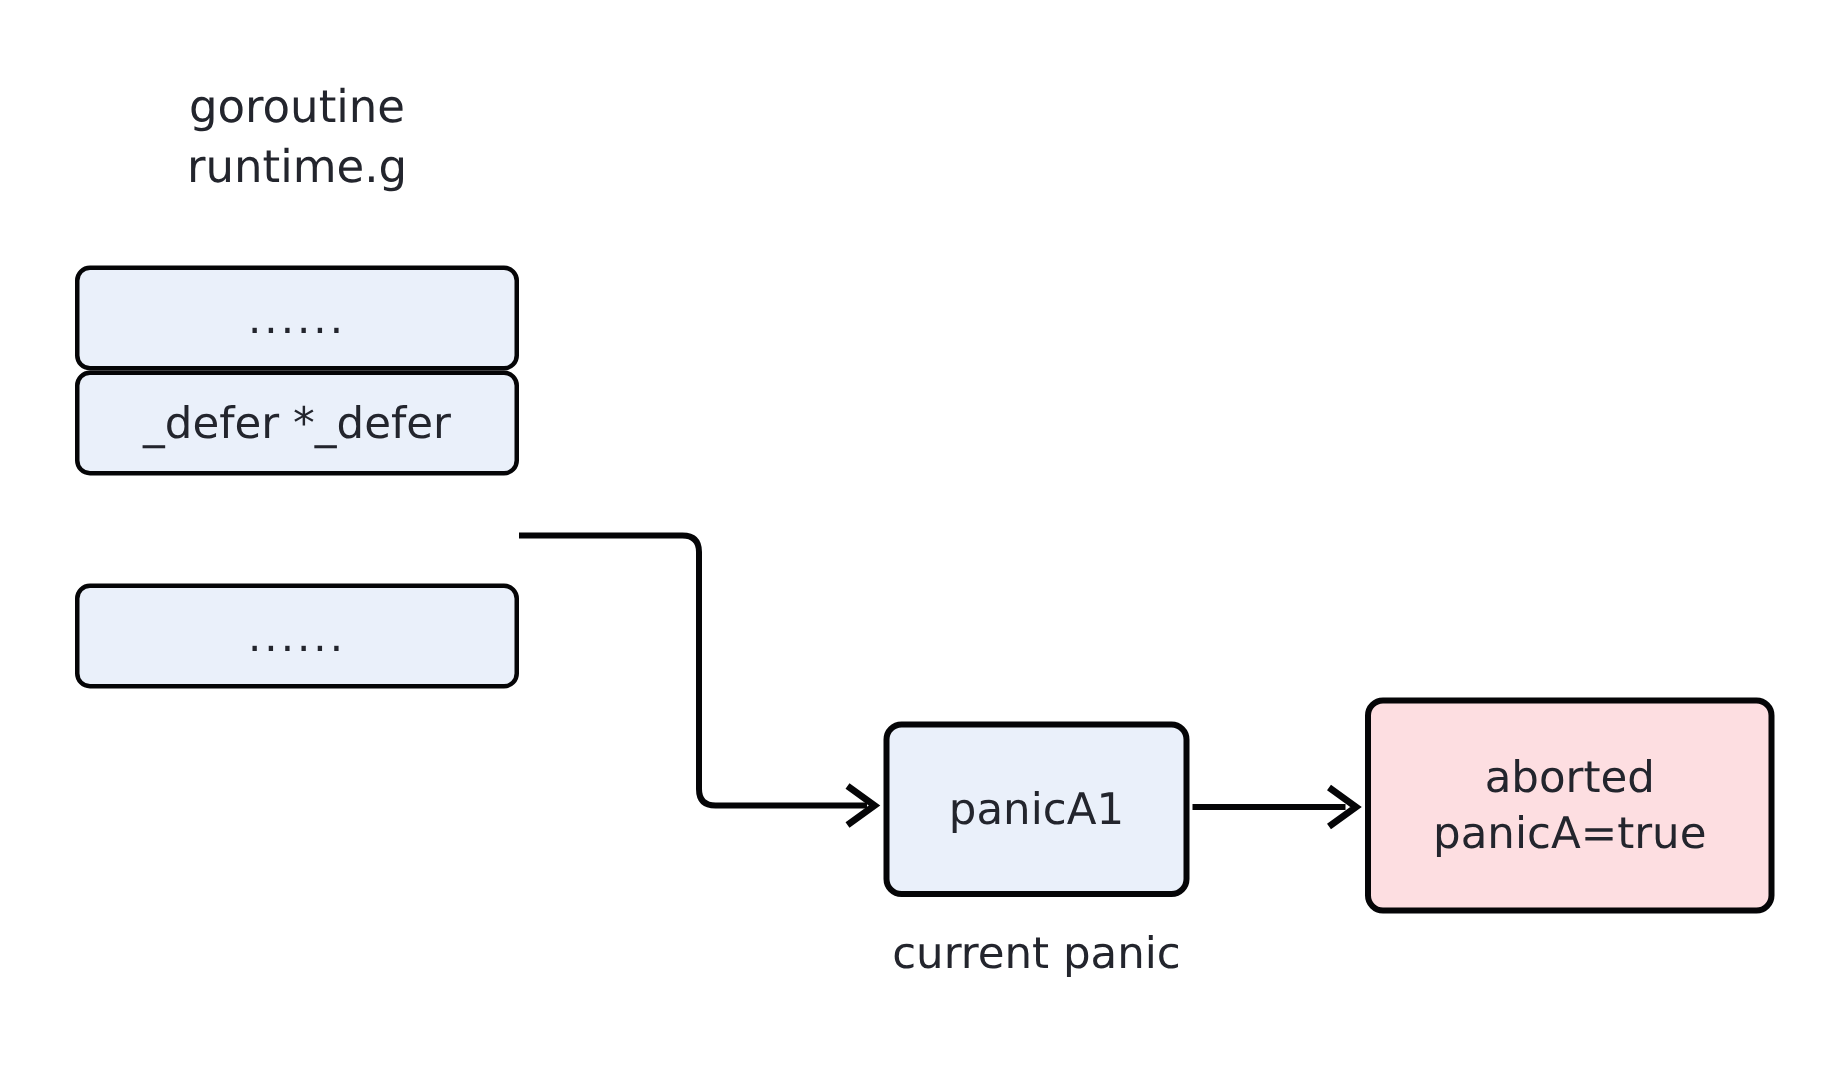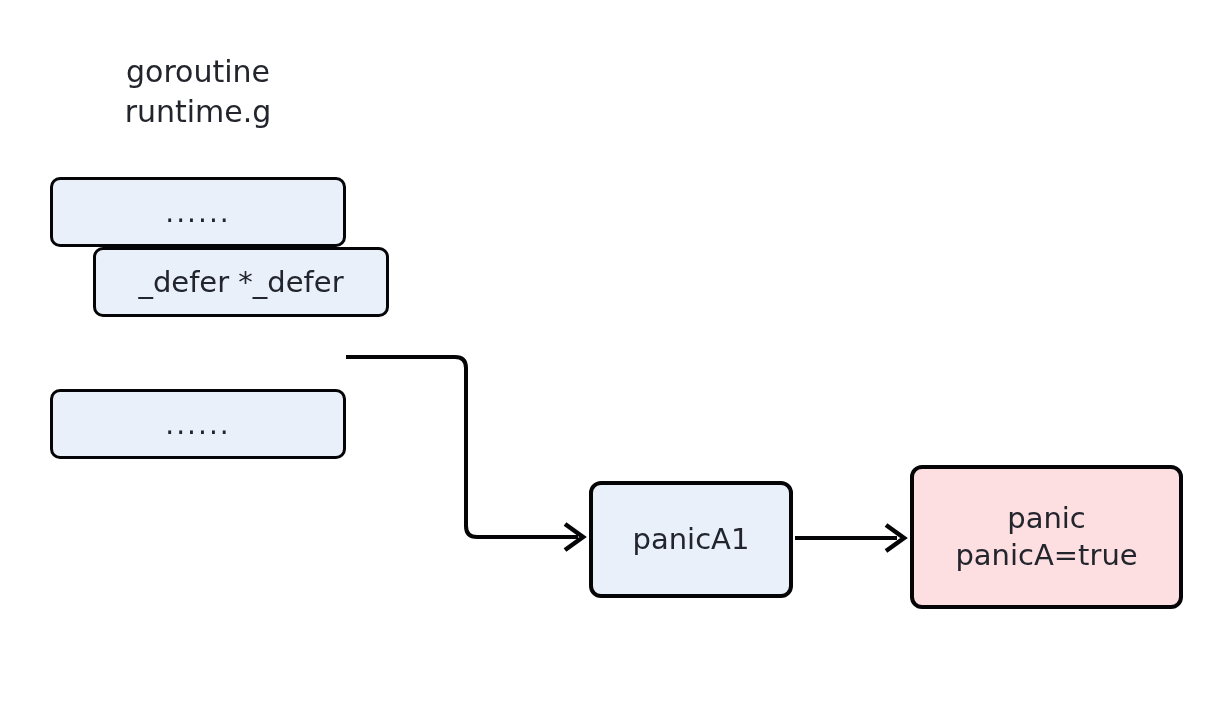--- a/index.html
+++ b/index.html
@@ -51,21 +51,21 @@
     border: 3px solid #050507;
     border-radius: 10px;
     display: flex;
     align-items: center;
     justify-content: center;
     font-size: 29px;
     color: #23252d;
     white-space: pre;
   }
   .stack-row.r0 { top: 0px; }
-  .stack-row.r1 { top: 70px; margin-left: 43px; }
+  .stack-row.r1 { top: 70px; }
   .stack-row.r2 { top: 141px; }
   .stack-row.r3 { top: 212px; }
   .ellipsis-text {
     font-size: 28px;
     letter-spacing: 2px;
     color: #23252d;
   }
 
   
   .node {
@@ -151,23 +151,24 @@
     </div>
     <div class="stack-row r3">
       <span class="ellipsis-text">......</span>
     </div>
   </div>
 
   <div class="node node-current">
     <span>panicA1</span>
   </div>
 
+  <div class="caption">current panic</div>
 
   <div class="node node-aborted">
-    <span>panic</span>
+    <span>aborted</span>
     <span>panicA=true</span>
   </div>
 
   <svg class="connectors" viewBox="0 0 1232 712">
 
     <path class="conn-line" d="M 346 357 H 455 Q 466 357 466 368 V 526 Q 466 537 477 537 H 578"></path>
     <path class="conn-head" d="M 565 524 L 583 537 L 565 550"></path>
 
     <path class="conn-line" d="M 795 538 H 897"></path>
     <path class="conn-head" d="M 886 525 L 904 538 L 886 551"></path>

